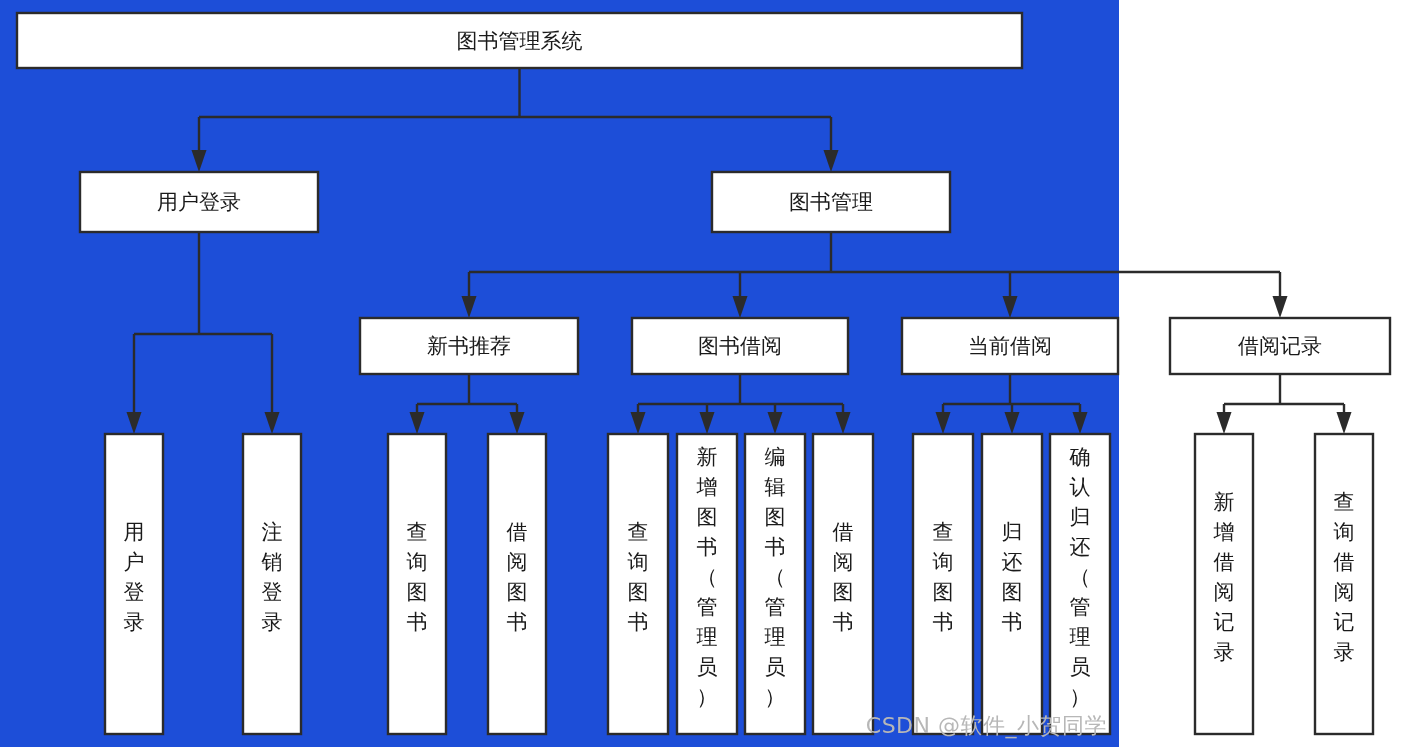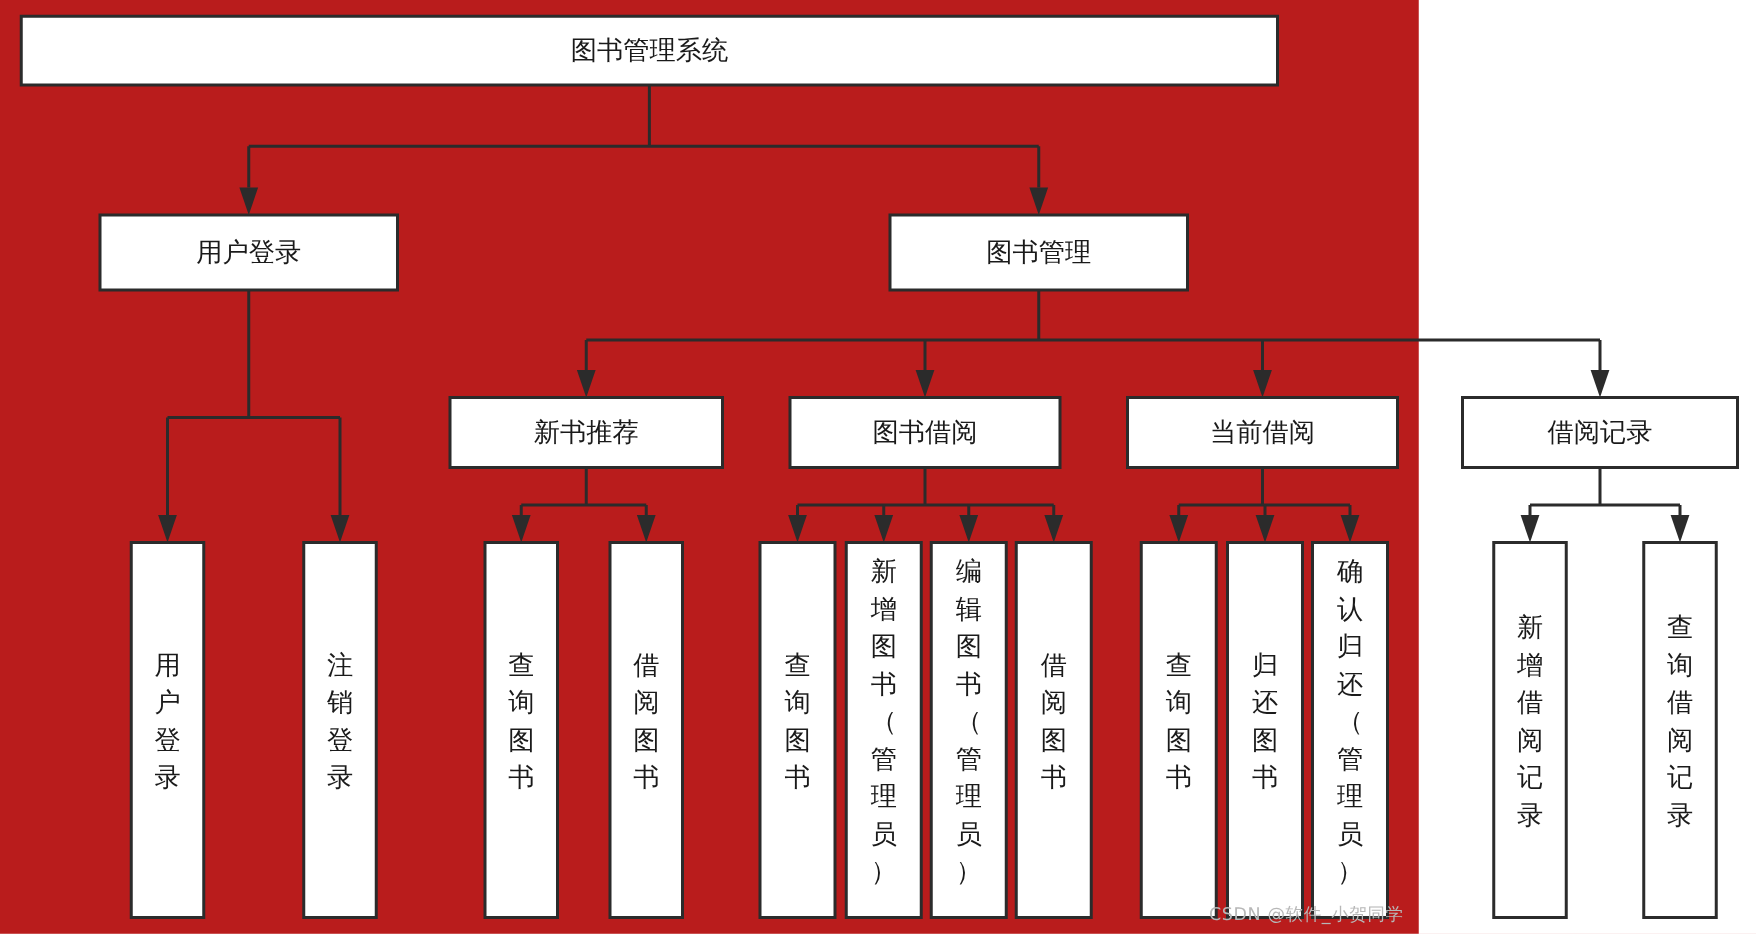--- a/index.html
+++ b/index.html
@@ -11,22 +11,21 @@
   body {
     font-family: "Liberation Sans", "DejaVu Sans", sans-serif;
     width: 1405px;
     height: 747px;
     overflow: hidden;
   }
   #diagram-root {
     position: relative;
     width: 1119px;
     height: 747px;
-    background: #b91c1c;
-    padding-left: 16px;
+    background: #1d4ed8;
   }
   svg.diagram-svg {
     position: absolute;
     left: 0;
     top: 0;
     width: 1405px;
     height: 747px;
     display: block;
   }
   .node-box {
@@ -55,21 +54,21 @@
     fill: #1a1a1a;
     font-family: "DejaVu Sans", "Liberation Sans", sans-serif;
     font-size: 21px;
     text-anchor: middle;
   }
   .watermark {
     position: absolute;
     right: 12px;
     bottom: 6px;
     font-family: "DejaVu Sans", "Liberation Sans", sans-serif;
-    font-size: 14px;
+    font-size: 22px;
     color: #b7b7b7;
     white-space: nowrap;
     letter-spacing: 0.5px;
     pointer-events: none;
   }
 </style>
 </head>
 <body>
 
 <div id="diagram-root">

